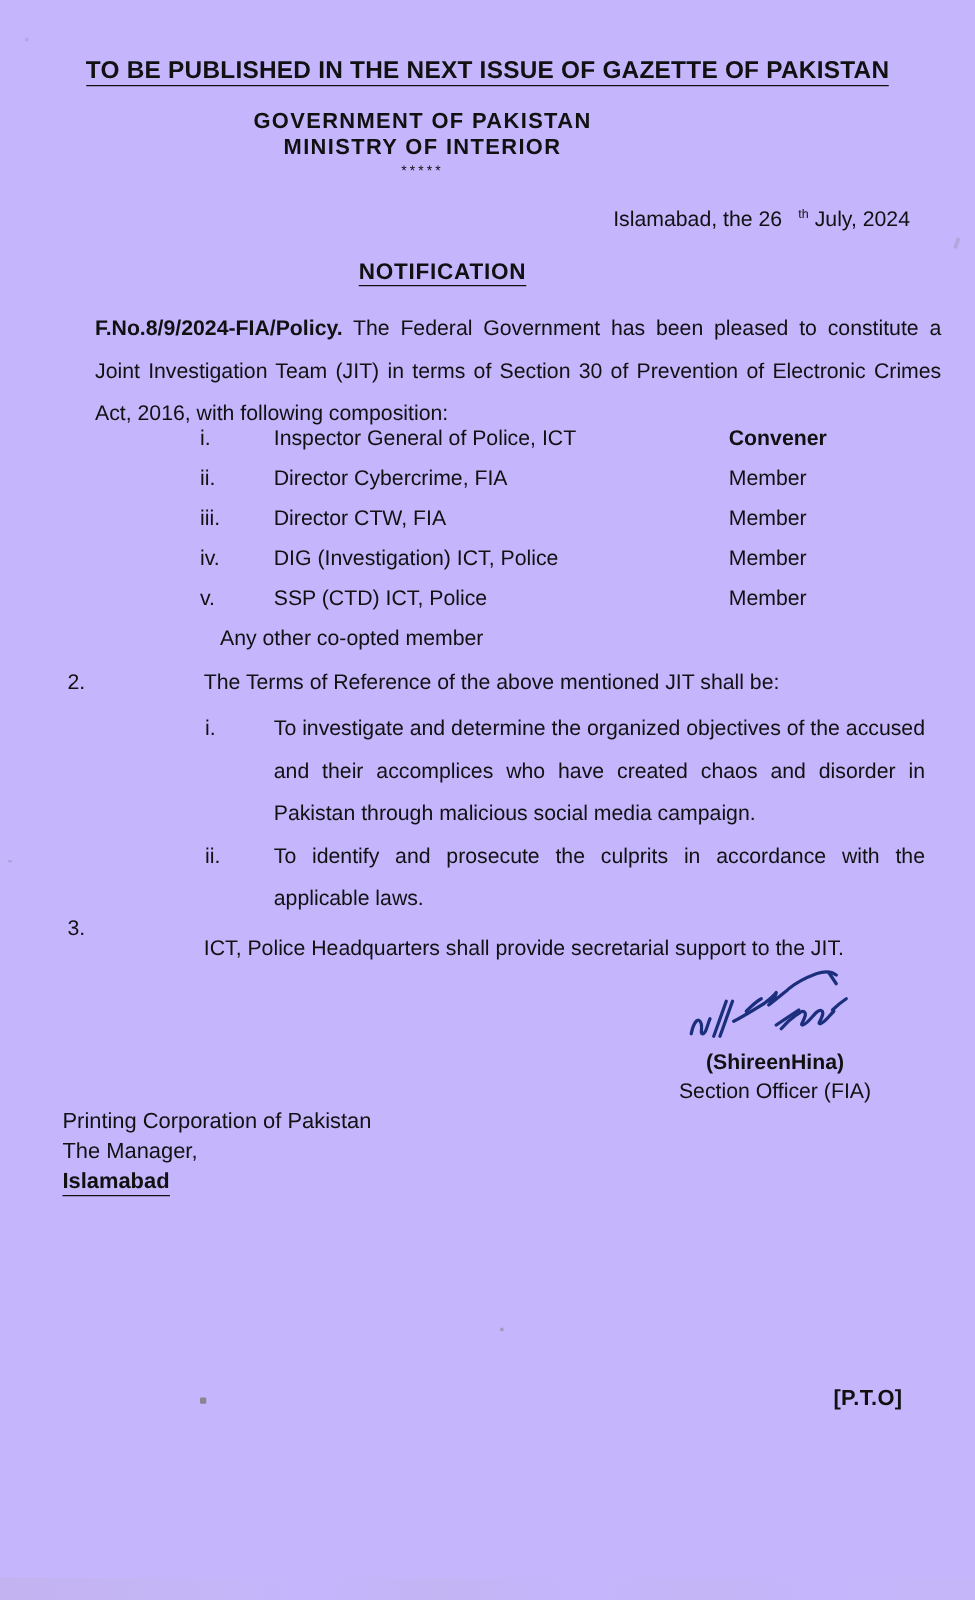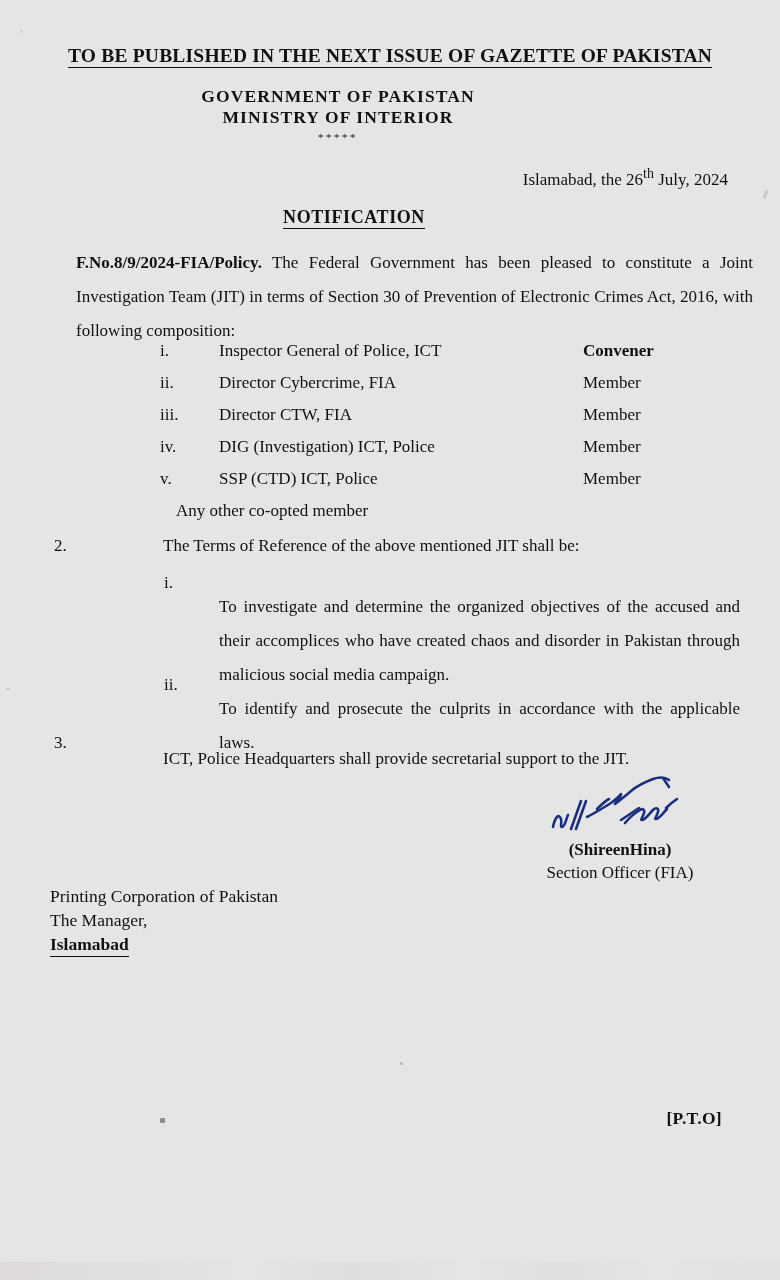--- a/index.html
+++ b/index.html
@@ -4,22 +4,22 @@
 <style>
   html, body {
     margin: 0;
     padding: 0;
     background: #ffffff;
   }
   .page {
     position: relative;
     width: 780px;
     height: 1280px;
-    background: #e5e5e5;
-    font-family: Liberation Serif, serif;
+    background: #c4b5fd;
+    font-family: Liberation Sans, sans-serif;
     color: #111111;
     overflow: hidden;
   }
 
   
   .noise-bottom {
     position: absolute;
     left: 0;
     top: 1262px;
     width: 780px;
@@ -76,22 +76,23 @@
     margin-top: 1px;
   }
 
   .date-line {
     position: absolute;
     top: 166px;
     right: 52px;
     font-size: 17px;
   }
   .date-line sup {
-    font-size: 14px;
+    font-size: 10px;
     vertical-align: super;
+    margin-left: 13px;
   }
 
   .notif {
     position: absolute;
     top: 207px;
     left: 0;
     width: 708px;
     text-align: center;
     font-weight: bold;
     font-size: 18px;
@@ -178,21 +179,20 @@
     line-height: 34px;
   }
   .tor-body {
     position: absolute;
     left: 219px;
     width: 521px;
     font-size: 17px;
     line-height: 34px;
     text-align: justify;
     text-justify: inter-word;
-    margin-top: 24px;
   }
 
   .sec3-num {
     position: absolute;
     left: 54px;
     top: 733px;
     font-size: 17px;
   }
   .sec3-text {
     position: absolute;

